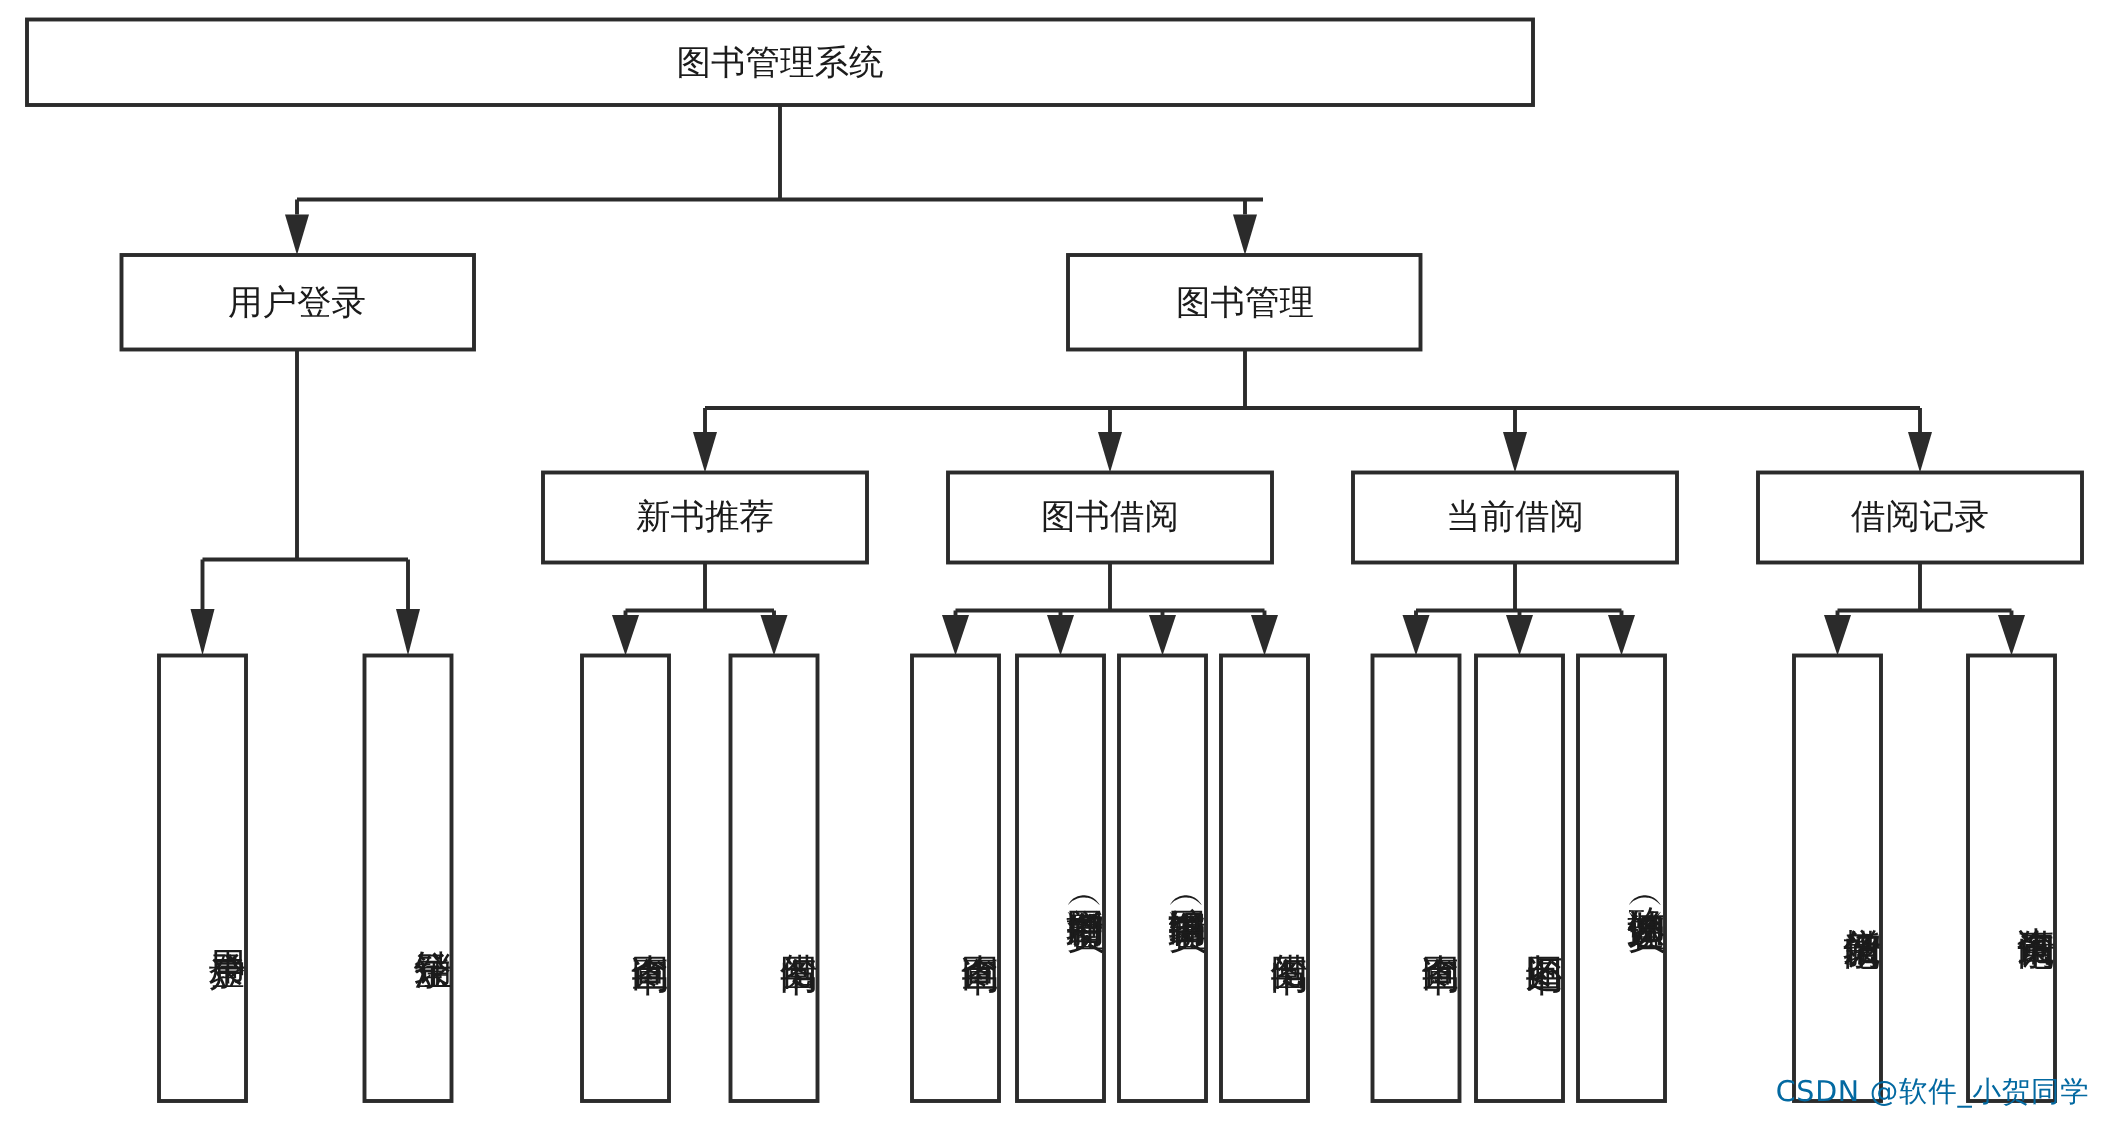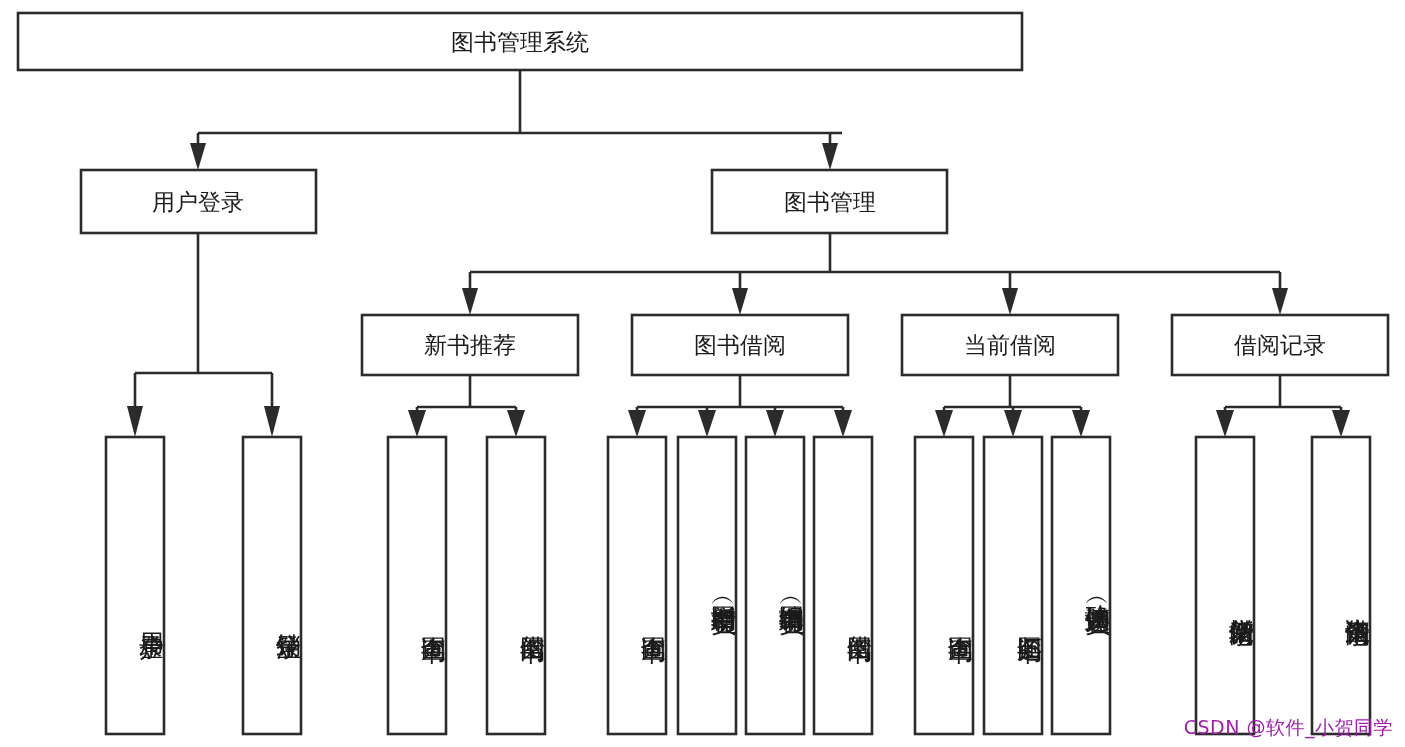--- a/index.html
+++ b/index.html
@@ -60,21 +60,21 @@
   }
   .arrow-head {
     fill: #2b2b2b;
   }
   #watermark {
     position: absolute;
     right: 12px;
     bottom: 6px;
     font-family: "DejaVu Sans", "Liberation Sans", sans-serif;
     font-size: 19px;
-    color: #a21caf;
+    color: #0369a1;
     letter-spacing: 0.5px;
     white-space: nowrap;
   }
 </style>
 </head>
 <body>
 
 <div id="diagram-root">
 
   <svg id="flow" viewBox="0 0 1405 747">

